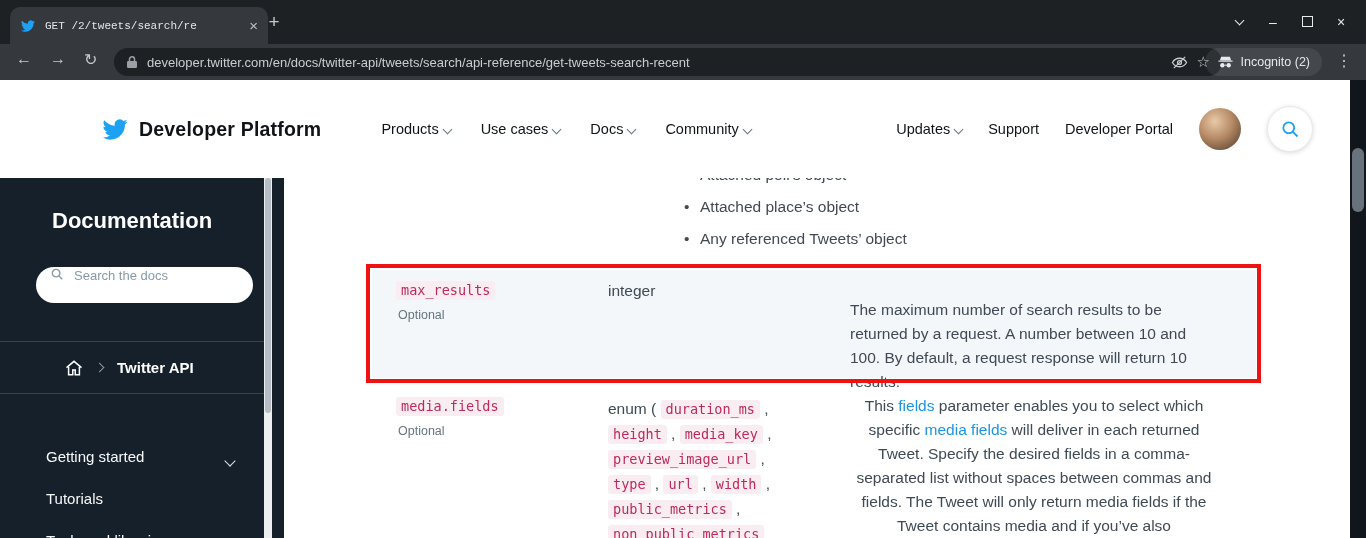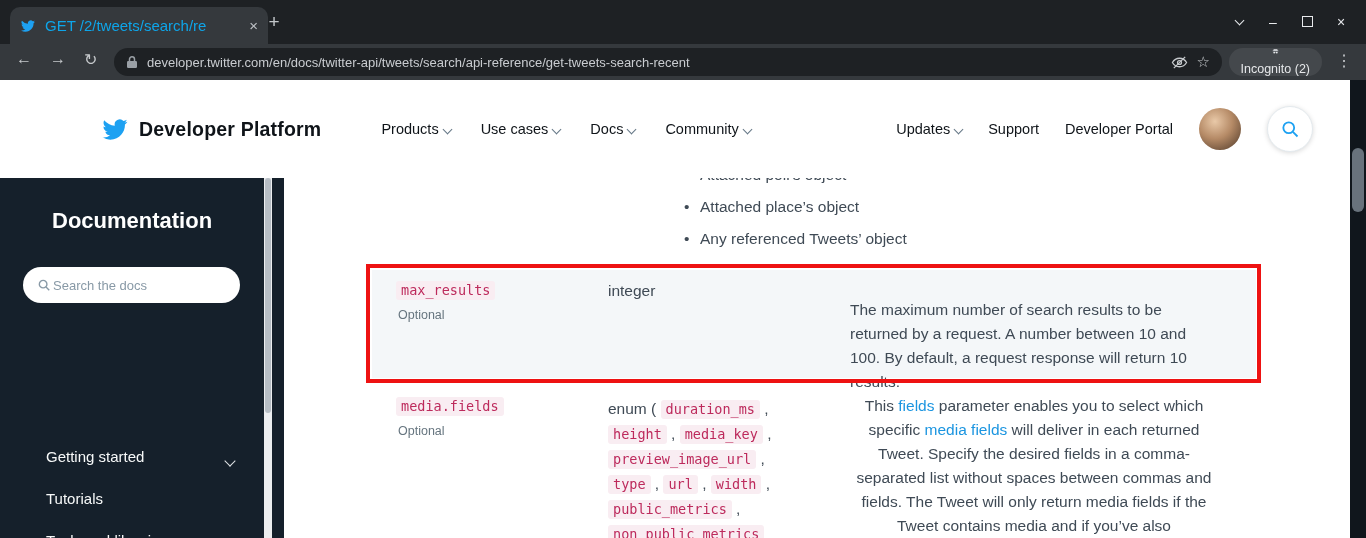--- a/index.html
+++ b/index.html
@@ -2,53 +2,53 @@
 <html><head>
 <meta charset="utf-8">
 <style>
   html,body{margin:0;padding:0;}
   body{width:1366px;height:538px;overflow:hidden;background:#15202b;font-family:"Liberation Sans",sans-serif;}
   .window{position:relative;width:1366px;height:538px;overflow:hidden;background:#ffffff;}
 
   
   .tabstrip{position:absolute;left:0;top:0;width:1366px;height:44px;background:#1e2124;z-index:30;}
   .tab{position:absolute;left:10px;top:7px;width:238px;height:37px;background:#35393d;border-radius:10px 10px 0 0;display:flex;align-items:center;padding:0 10px;gap:9px;}
-  .tab-title{flex:1;color:#0ea5e9;font-size:15px;white-space:nowrap;overflow:hidden;}
+  .tab-title{flex:1;color:#e5e5e5;font-size:11px;white-space:nowrap;overflow:hidden;font-family:Liberation Mono, monospace;}
   .tab-close{color:#bdc1c5;font-size:15px;line-height:15px;}
   .newtab{position:absolute;left:262px;top:10px;width:24px;height:24px;color:#c3c7ca;font-size:19px;line-height:24px;text-align:center;}
   .win-controls{position:absolute;right:8px;top:4px;height:36px;display:flex;align-items:center;}
   .wc{width:34px;text-align:center;color:#e8eaed;font-size:14px;}
   .maxbox{display:inline-block;width:9px;height:9px;border:1.4px solid #e8eaed;}
   .caret{display:inline-block;width:6px;height:6px;border-right:1.6px solid #657786;border-bottom:1.6px solid #657786;transform:rotate(45deg);vertical-align:3px;margin-left:5px;}
   .caret-light{border-color:#e8eaed;margin-left:0;}
 
   
   .toolbar{position:absolute;left:0;top:44px;width:1366px;height:36px;background:#35393d;z-index:30;}
   .tb-btn{position:absolute;top:6px;font-size:16px;color:#c6c9cc;}
   .omnibox{position:absolute;left:114px;top:4px;width:1084px;height:28px;border-radius:14px;background:#1e2124;display:flex;align-items:center;padding:0 12px;gap:9px;}
   .url{color:#c9ccd0;font-size:13px;white-space:nowrap;overflow:hidden;flex:1;}
   .star{color:#c6c9cc;font-size:15px;}
-  .incog{position:absolute;right:44px;top:4px;height:28px;border-radius:14px;background:rgba(255,255,255,0.08);display:flex;align-items:center;gap:7px;padding:0 12px;flex-direction:column;}
+  .incog{position:absolute;right:44px;top:4px;height:28px;border-radius:14px;background:rgba(255,255,255,0.08);display:flex;align-items:center;gap:7px;padding:0 12px;}
   .incog-label{color:#e6e8ea;font-size:12.5px;white-space:nowrap;}
   .dots{position:absolute;right:14px;top:7px;color:#c6c9cc;font-size:16px;}
 
   
   .site-header{position:absolute;left:0;top:80px;width:1350px;height:98px;background:#fff;display:flex;align-items:center;padding:0 85px 0 52px;box-sizing:border-box;z-index:5;margin-left:48px;}
   .brand{display:flex;align-items:center;gap:9px;}
   .brand-name{font-size:19.5px;font-weight:bold;color:#0f1419;letter-spacing:.2px;white-space:nowrap;}
   .main-nav{display:flex;gap:30px;margin-left:60px;}
   .nav-item{font-size:14.5px;color:#0f1419;display:flex;align-items:center;white-space:nowrap;}
   .right-nav{margin-left:auto;display:flex;align-items:center;gap:26px;}
   .avatar{width:42px;height:42px;border-radius:50%;background:radial-gradient(circle at 38% 32%,#e9c9a8 0%,#b58a66 45%,#4a3526 100%);}
   .search-btn{width:44px;height:44px;border-radius:50%;background:#fff;border:1px solid #e4eaee;box-shadow:0 1px 5px rgba(0,0,0,.15);display:flex;align-items:center;justify-content:center;}
 
   
   .sidebar{position:absolute;left:0;top:178px;width:284px;height:360px;background:#15202b;overflow:hidden;z-index:4;}
   .side-title{position:absolute;left:52px;top:30px;color:#ffffff;font-size:22px;font-weight:bold;}
-  .side-search{position:absolute;left:23px;top:89px;width:217px;height:36px;border-radius:18px;background:#fff;display:flex;align-items:center;padding:0 14px;box-sizing:border-box;}
+  .side-search{position:absolute;left:36px;top:89px;width:217px;height:36px;border-radius:18px;background:#fff;display:flex;align-items:flex-start;padding:0 14px;gap:8px;box-sizing:border-box;}
   .side-search input{border:none;outline:none;background:transparent;font-size:13px;color:#14171a;width:150px;font-family:"Liberation Sans",sans-serif;}
   .side-search input::placeholder{color:#8899a6;}
   .side-section{position:absolute;left:0;top:163px;width:264px;height:53px;border-top:1px solid #38444d;border-bottom:1px solid #38444d;display:flex;align-items:center;padding-left:64px;gap:12px;box-sizing:border-box;}
   .side-section-label{color:#ffffff;font-size:15px;font-weight:bold;margin-left:2px;}
   .chev-right{display:inline-block;width:6px;height:6px;border-right:1.6px solid #8b98a5;border-bottom:1.6px solid #8b98a5;transform:rotate(-45deg);}
   .chev-down{display:inline-block;width:7px;height:7px;border-right:1.8px solid #dfe3e6;border-bottom:1.8px solid #dfe3e6;transform:rotate(45deg);}
   .side-item{position:absolute;left:0;width:264px;height:42px;display:flex;align-items:flex-end;padding:0 30px 0 46px;box-sizing:border-box;color:#f7f9f9;font-size:15px;}
   .side-item .chev-down{margin-left:auto;margin-top:-5px;}
   .si-0{top:245px;} .si-1{top:287px;} .si-2{top:329px;}
   .side-scrollbar{position:absolute;left:264px;top:178px;width:8px;height:360px;background:#eceef0;z-index:4;}
@@ -182,20 +182,28 @@
 
   <aside class="sidebar">
     <div class="side-title">Documentation</div>
     <div class="side-search">
       <svg width="14" height="14" viewBox="0 0 24 24" fill="none" stroke="#8899a6" stroke-width="2.4">
           <circle cx="10.5" cy="10.5" r="6.5"></circle>
           <line x1="15.5" y1="15.5" x2="21" y2="21"></line>
         </svg>
       <input type="text" placeholder="Search the docs" style="">
     </div>
+    <div class="side-section">
+      <svg width="20" height="20" viewBox="0 0 24 24" fill="none" stroke="#ffffff" stroke-width="1.8">
+          <path d="M3 11.5L12 4l9 7.5"></path>
+          <path d="M5.5 10.5V20h5v-5.5h3V20h5v-9.5"></path>
+        </svg>
+      <i class="chev-right"></i>
+      <span class="side-section-label">Twitter API</span>
+    </div>
     <div class="side-item si-0">
       <span>Getting started</span>
       <i class="chev-down"></i>
     </div>
     <div class="side-item si-1">
       <span>Tutorials</span>
     </div>
     <div class="side-item si-2">
       <span>Tools and libraries</span>
     </div>

